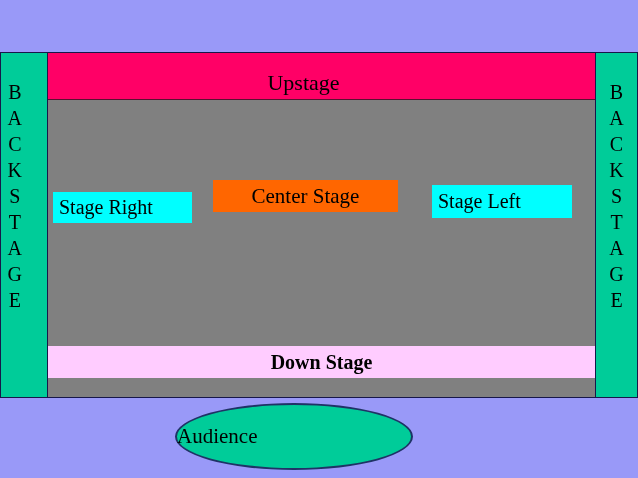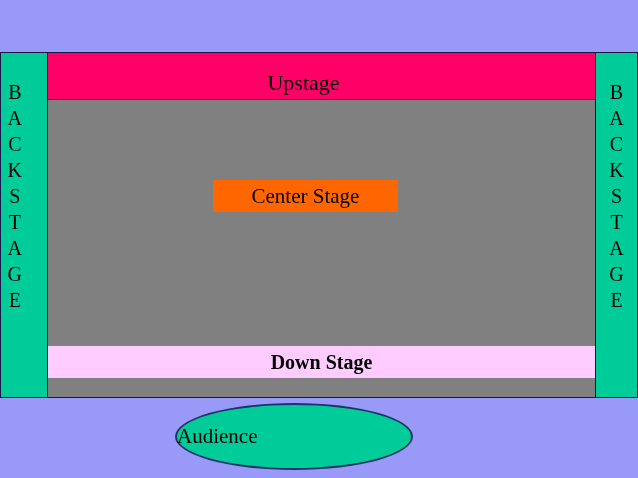--- a/index.html
+++ b/index.html
@@ -113,25 +113,31 @@
         <div>A</div>
         <div>G</div>
         <div>E</div>
       </div>
   </div>
 
   <div class="shape upstage-bar">
     <span class="lbl">Upstage</span>
   </div>
 
+  <div class="shape wing-box stage-right">
+    <span>Stage Right</span>
+  </div>
 
   <div class="shape center-stage-box">
     <span>Center Stage</span>
   </div>
 
+  <div class="shape wing-box stage-left">
+    <span>Stage Left</span>
+  </div>
 
   <div class="shape downstage-bar">
     <span>Down Stage</span>
   </div>
 
   <div class="shape audience-ellipse">
     <span>Audience</span>
   </div>
 
 </div>

